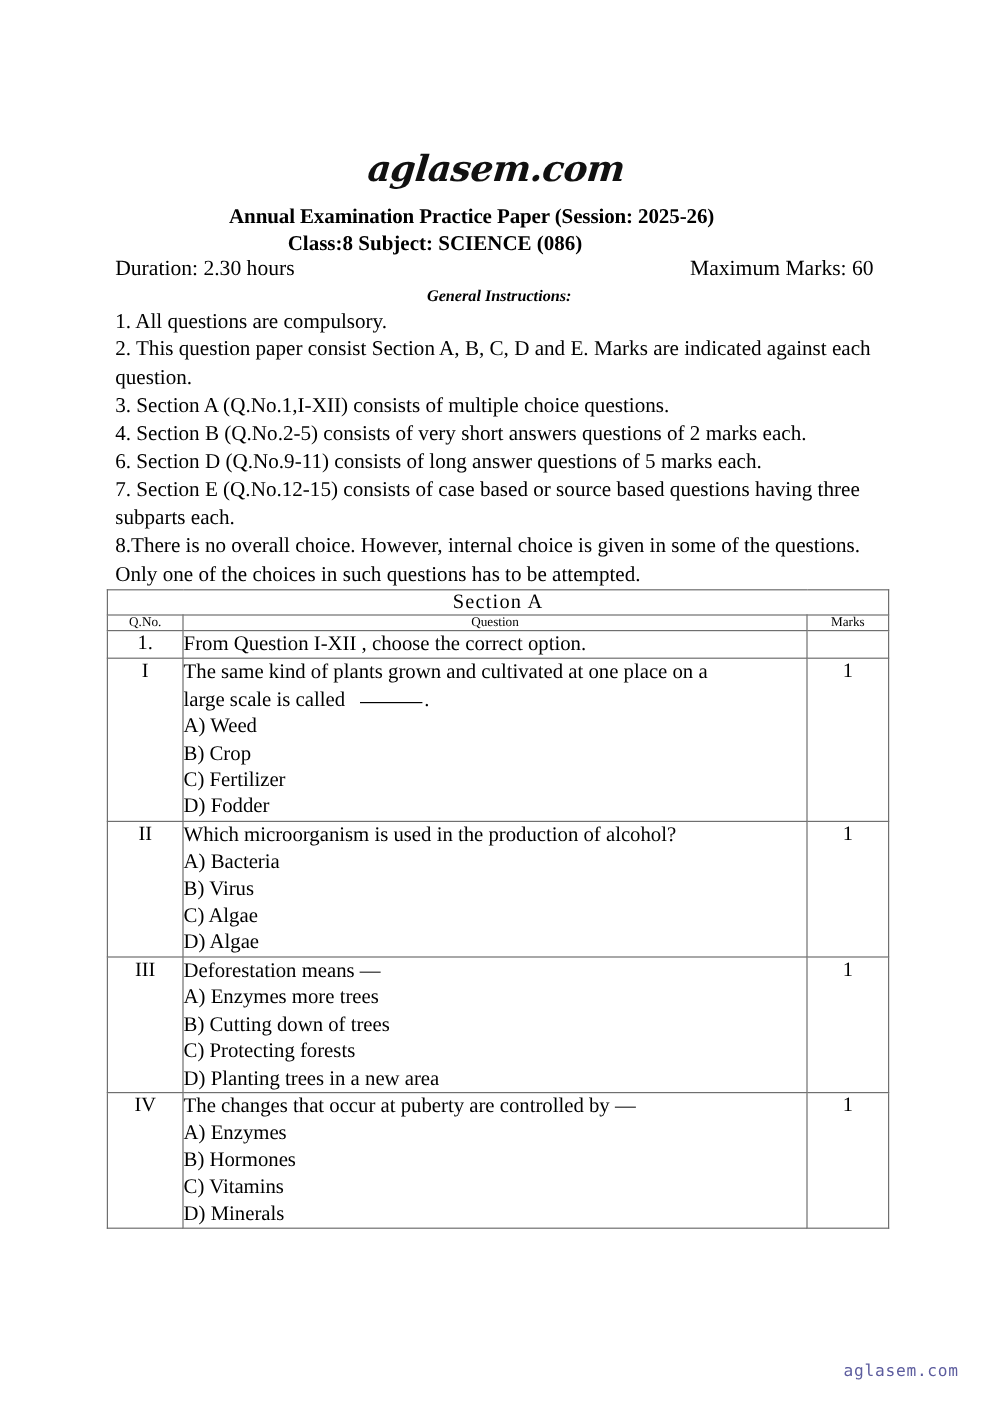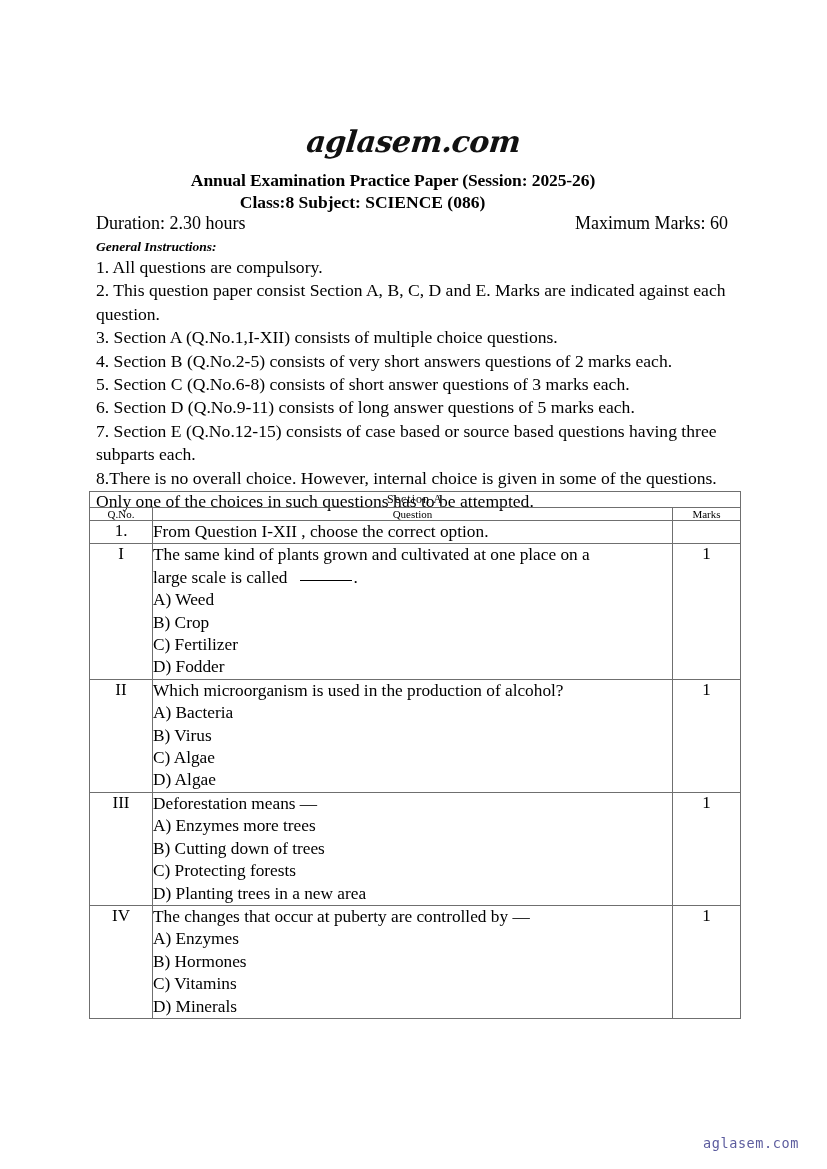--- a/index.html
+++ b/index.html
@@ -82,20 +82,21 @@
     width: 640px;
     font-size: 17.5px;
     line-height: 23.5px;
   }
   .instructions-heading {
     font-style: italic;
     font-weight: bold;
     font-size: 13.5px;
     line-height: 17px;
     margin-bottom: 1px;
+    text-align: center;
   }
   .instruction-item {
     font-size: 17.6px;
     line-height: 23.4px;
   }
 
   
   .qtable {
     position: absolute;
     left: 89px;
@@ -111,21 +112,21 @@
     vertical-align: top;
     font-weight: normal;
   }
   .col-qno   { width: 63px; }
   .col-q     { width: 520px; }
   .col-marks { width: 68px; }
 
   .section-head-cell {
     text-align: center;
     font-weight: bold;
-    font-size: 12px;
+    font-size: 17px;
     padding: 4px 0 5px 0;
     letter-spacing: 1px;
   }
   .colhead-cell {
     text-align: center;
     font-size: 11px;
     padding: 3px 0 4px 0;
   }
   .qno-cell {
     text-align: center;
@@ -178,21 +179,20 @@
     <span>Maximum Marks: 60</span>
   </div>
 
   <div class="instructions">
     <div class="instructions-heading">General Instructions:</div>
     <div id="instruction-list">
         <div class="instruction-item">1. All questions are compulsory.</div>
         <div class="instruction-item">2. This question paper consist Section A, B, C, D and E. Marks are indicated against each question.</div>
         <div class="instruction-item">3. Section A (Q.No.1,I-XII) consists of multiple choice questions.</div>
         <div class="instruction-item">4. Section B (Q.No.2-5) consists of very short answers questions of 2 marks each.</div>
-        <div class="instruction-item">5. Section C (Q.No.6-8) consists of short answer questions of 3 marks each.</div>
         <div class="instruction-item">6. Section D (Q.No.9-11) consists of long answer questions of 5 marks each.</div>
         <div class="instruction-item">7. Section E (Q.No.12-15) consists of case based or source based questions having three subparts each.</div>
         <div class="instruction-item">8.There is no overall choice. However, internal choice is given in some of the questions. Only one of the choices in such questions has to be attempted.</div>
       </div>
   </div>
 
   <table class="qtable">
     <colgroup>
       <col class="col-qno">
       <col class="col-q">

